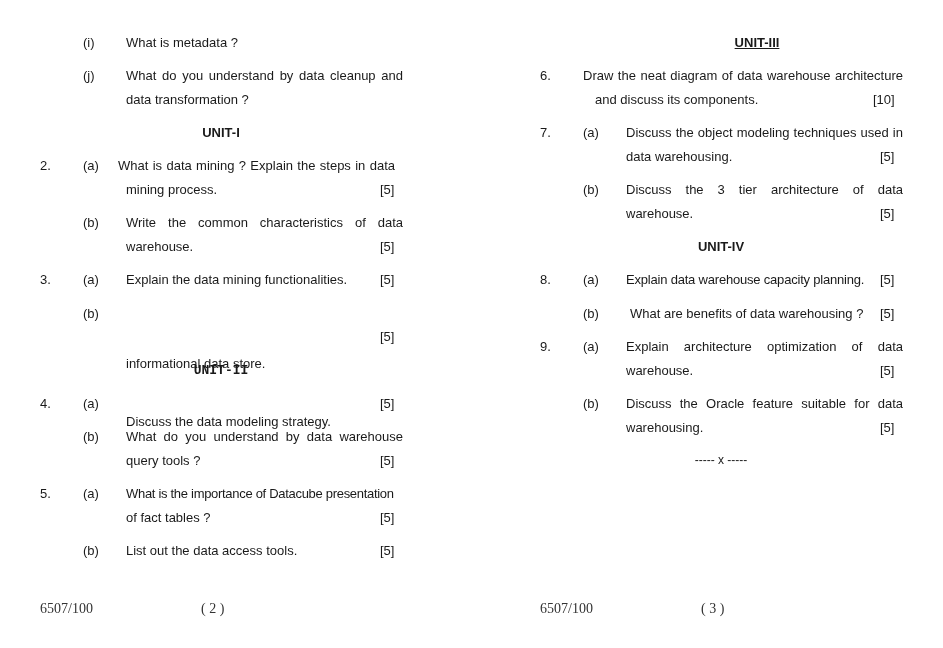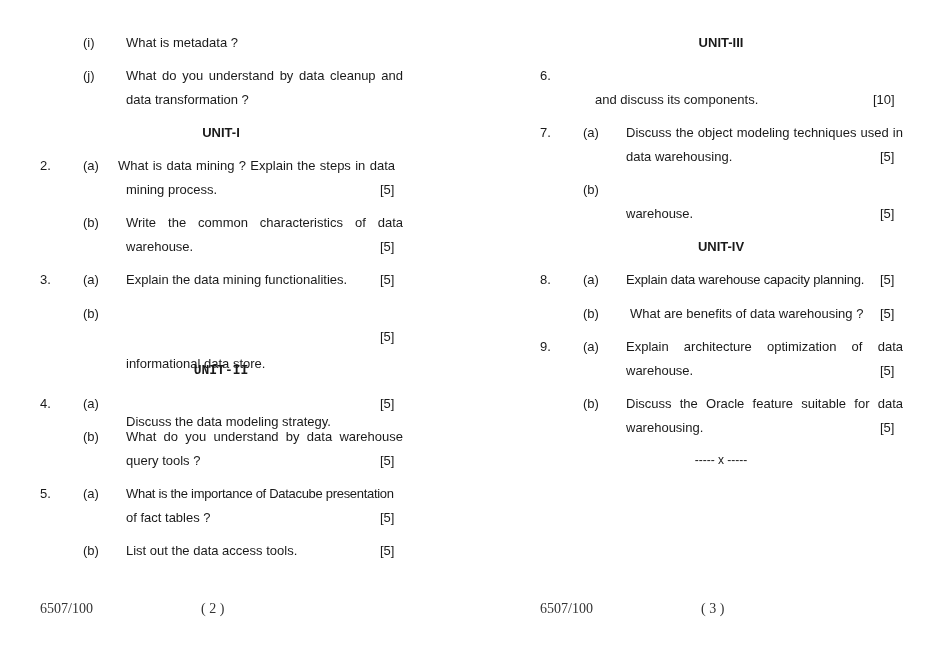--- a/index.html
+++ b/index.html
@@ -68,33 +68,35 @@
 
   <span class="sub" style="left:83px;top:543px;">(b)</span>
   <span class="text" style="left:126px;top:543px;">List out the data access tools.</span>
   <span class="marks" style="left:380px;top:543px;">[5]</span>
 
   <span class="footer" style="left:40px;top:601px;">6507/100</span>
   <span class="footer" style="left:201px;top:601px;">( 2 )</span>
 </div>
 
 <div class="page" style="left:0;width:943px;">
-  <span class="unit" style="left:626px;top:35px;width:190px;">UNIT-III</span>
+  <span class="unit" style="left:662px;top:35px;width:190px;text-decoration:underline;">UNIT-III</span>
 
   <span class="num" style="left:540px;top:68px;">6.</span>
+  <span class="text justify" style="left:583px;top:68px;width:320px;">Draw the neat diagram of data warehouse architecture</span>
   <span class="text" style="left:583px;top:92px;margin-left:12px;">and discuss its components.</span>
   <span class="marks" style="left:873px;top:92px;">[10]</span>
 
   <span class="num" style="left:540px;top:125px;">7.</span>
   <span class="sub" style="left:583px;top:125px;">(a)</span>
   <span class="text justify" style="left:626px;top:125px;width:277px;">Discuss the object modeling techniques used in</span>
   <span class="text" style="left:626px;top:149px;">data warehousing.</span>
   <span class="marks" style="left:880px;top:149px;">[5]</span>
 
   <span class="sub" style="left:583px;top:182px;">(b)</span>
+  <span class="text justify" style="left:626px;top:182px;width:277px;">Discuss the 3 tier architecture of data</span>
   <span class="text" style="left:626px;top:206px;">warehouse.</span>
   <span class="marks" style="left:880px;top:206px;">[5]</span>
 
   <span class="unit" style="left:626px;top:239px;width:190px;">UNIT-IV</span>
 
   <span class="num" style="left:540px;top:272px;">8.</span>
   <span class="sub" style="left:583px;top:272px;">(a)</span>
   <span class="text" style="left:626px;top:272px;letter-spacing:-0.2px;">Explain data warehouse capacity planning.</span>
   <span class="marks" style="left:880px;top:272px;">[5]</span>
 

